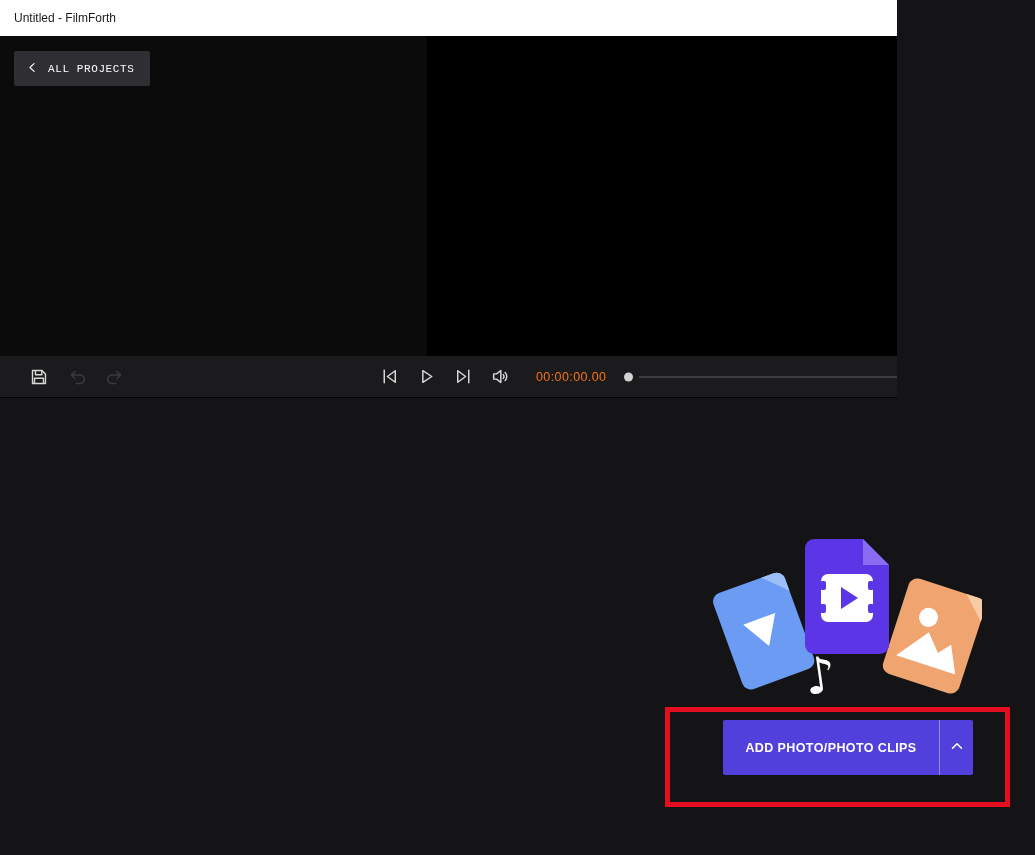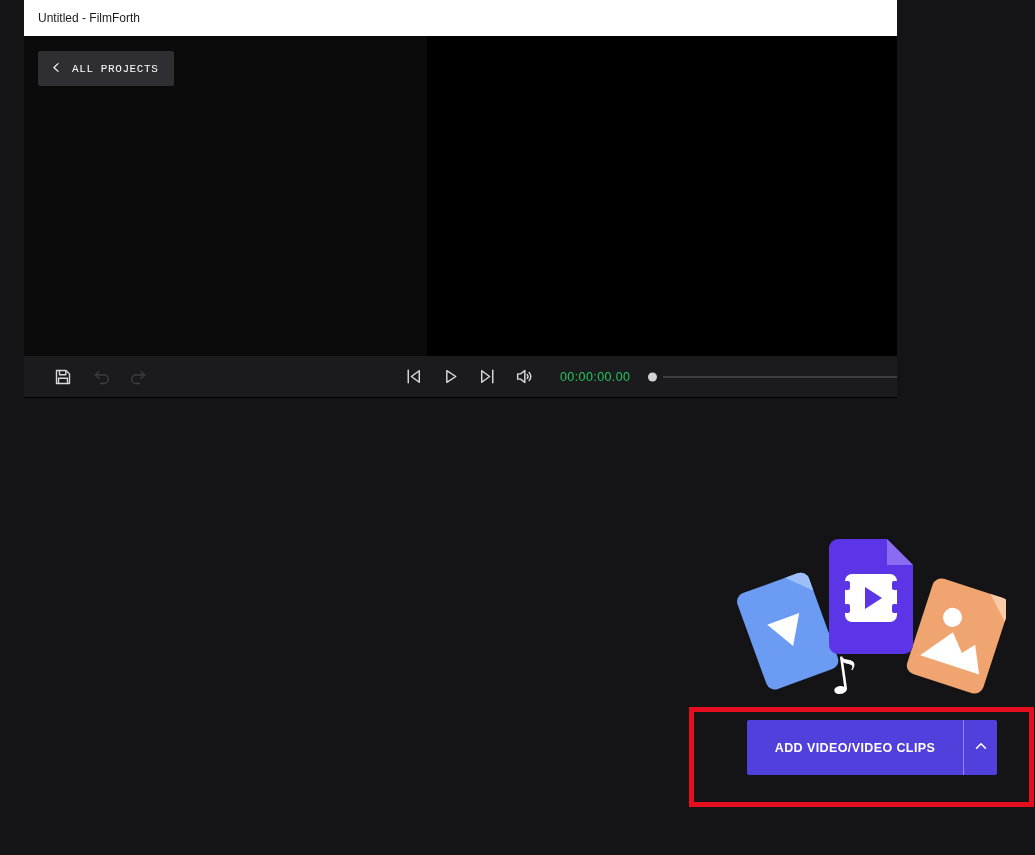--- a/index.html
+++ b/index.html
@@ -1,19 +1,19 @@
 <!DOCTYPE html>
 <html><head>
 <meta charset="utf-8">
 <style>
   * { margin:0; padding:0; box-sizing:border-box; }
   html,body { width:1035px; height:855px; overflow:hidden; background:#141416;
     font-family:"Liberation Sans","DejaVu Sans",sans-serif; }
 
-  .window { position:relative; width:897px; height:855px;padding-left:24px; }
+  .window { position:relative; width:897px; height:855px; }
 
   
   .titlebar { height:36px; background:#ffffff; display:flex; align-items:center;
     padding-left:14px; }
   .titlebar span { font-size:12px; color:#1b1b1b; }
 
   
   .editor-top { position:relative; height:320px; background:#0b0b0b; }
   .preview { position:absolute; top:0; right:0; width:470px; height:320px; background:#000; }
 
@@ -26,21 +26,21 @@
   
   .toolbar { position:relative; height:41px; background:#1b1b1e; }
   .tb-btn { position:absolute; top:50%; transform:translateY(-50%); width:24px; height:24px;
     display:flex; align-items:center; justify-content:center; background:none; border:none;
     padding:0; cursor:pointer; }
   .tb-btn svg { display:block; }
   .icon-on  { color:#d8d8d8; }
   .icon-off { color:#3c3c40; }
 
   .time { position:absolute; left:536px; top:0; height:41px; display:flex; align-items:center;
-    color:#22c55e; font-size:12.5px; letter-spacing:.4px; }
+    color:#f97316; font-size:12.5px; letter-spacing:.4px; }
 
   .seek-handle { position:absolute; left:624px; top:50%; transform:translateY(-50%);
     width:9px; height:9px; border-radius:50%; background:#d2d2d2; cursor:pointer; }
   .seek-track { position:absolute; left:639px; right:0; top:50%; transform:translateY(-50%);
     height:2px; background:#3e3e42; cursor:pointer; }
 
   
   .timeline-area { position:relative; height:458px; background:#141416; border-top:1px solid #000; }
 
   .illustration { position:absolute; left:712px; top:126px; width:270px; height:178px; }
@@ -179,21 +179,21 @@
           <rect x="21" y="8" width="6" height="9" rx="2" fill="#5b35e6"></rect>
         </g>
 
         <g>
           <text x="92" y="170" font-size="50" fill="#ffffff" font-family="DejaVu Sans, sans-serif" transform="rotate(-8 100 150)">♪</text>
         </g>
       </svg>
     </div>
 
     <div class="add-wrap">
-      <button class="add-main">ADD VIDEO/VIDEO CLIPS</button>
+      <button class="add-main">ADD PHOTO/PHOTO CLIPS</button>
       <button class="add-drop">
         <span>
           <svg width="16" height="16" viewBox="0 0 18 18" fill="none" stroke="#ffffff" stroke-width="1.8" stroke-linecap="round" stroke-linejoin="round">
               <polyline points="4,11.5 9,6.5 14,11.5"></polyline>
             </svg>
         </span>
       </button>
     </div>
 
     <div class="annotation-box"></div>

